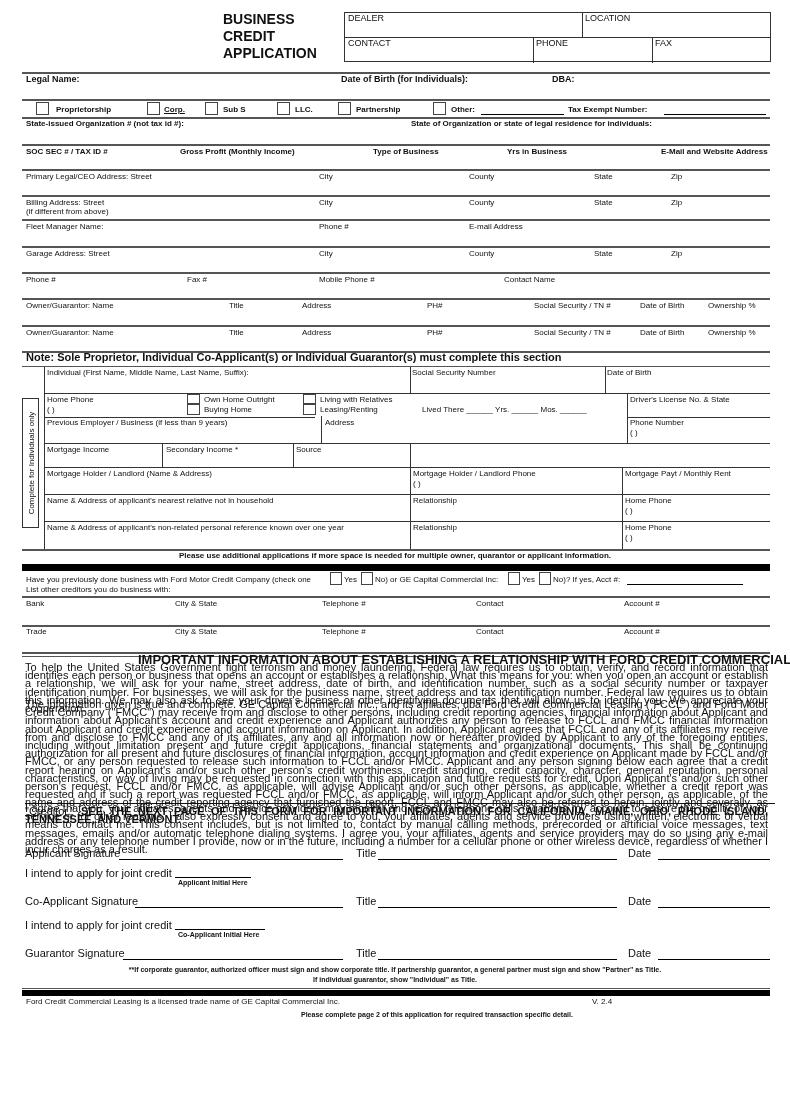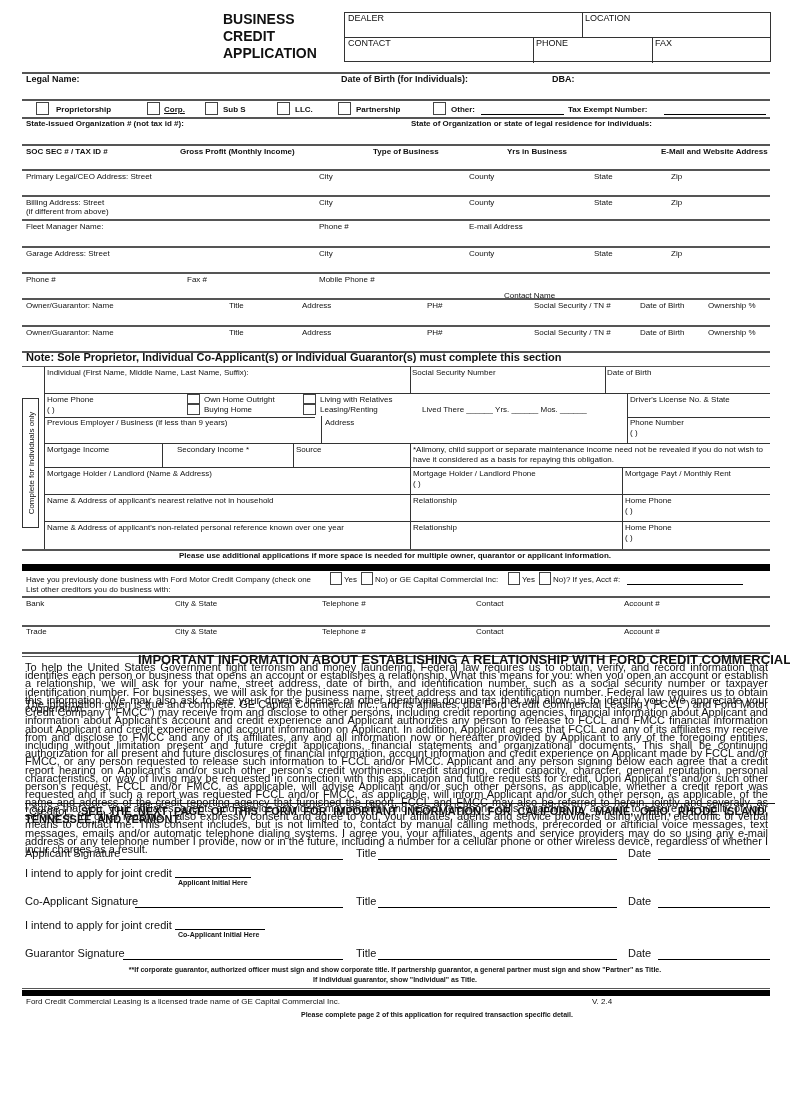--- a/index.html
+++ b/index.html
@@ -105,21 +105,21 @@
 <div class="lbl" style="left:26px;top:249px;">Garage Address: Street</div>
 <div class="lbl" style="left:319px;top:249px;">City</div>
 <div class="lbl" style="left:469px;top:249px;">County</div>
 <div class="lbl" style="left:594px;top:249px;">State</div>
 <div class="lbl" style="left:671px;top:249px;">Zip</div>
 
 <div class="hr" style="top:272px;"></div>
 <div class="lbl" style="left:26px;top:275px;">Phone #</div>
 <div class="lbl" style="left:187px;top:275px;">Fax #</div>
 <div class="lbl" style="left:319px;top:275px;">Mobile Phone #</div>
-<div class="lbl" style="left:504px;top:275px;margin-top:16px;">Contact Name</div>
+<div class="lbl" style="left:504px;top:275px;">Contact Name</div>
 
 <div class="hr" style="top:298px;"></div>
 <div class="lbl" style="left:26px;top:301px;">Owner/Guarantor: Name</div>
 <div class="lbl" style="left:229px;top:301px;">Title</div>
 <div class="lbl" style="left:302px;top:301px;">Address</div>
 <div class="lbl" style="left:427px;top:301px;">PH#</div>
 <div class="lbl" style="left:534px;top:301px;">Social Security / TN #</div>
 <div class="lbl" style="left:640px;top:301px;">Date of Birth</div>
 <div class="lbl" style="left:708px;top:301px;">Ownership %</div>
 
@@ -167,25 +167,24 @@
   <div class="ind-row" style="top:50px;left:582px;"></div>
   <div class="cell-lbl" style="left:2px;top:51px;">Previous Employer / Business (if less than 9 years)</div>
   <div class="vline" style="left:276px;top:49px;height:28px;"></div>
   <div class="cell-lbl" style="left:280px;top:51px;">Address</div>
   <div class="cell-lbl" style="left:585px;top:51px;">Phone Number</div>
   <div class="cell-lbl" style="left:585px;top:61px;">(        )</div>
 
   <div class="ind-row" style="top:76px;"></div>
   <div class="cell-lbl" style="left:2px;top:78px;">Mortgage Income</div>
   <div class="vline" style="left:117px;top:76px;height:24px;"></div>
-  <div class="cell-lbl" style="left:132px;top:78px;">Secondary Income *</div>
+  <div class="cell-lbl" style="left:121px;top:78px;">Secondary Income *</div>
   <div class="vline" style="left:248px;top:76px;height:24px;"></div>
   <div class="cell-lbl" style="left:251px;top:78px;">Source</div>
   <div class="vline" style="left:365px;top:76px;height:106px;"></div>
-  <div class="cell-lbl" style="left:368px;top:78px;white-space:normal;width:355px;line-height:10px;">*Alimony, child support or separate maintenance income need not be revealed if you do not wish to have it considered as a basis for repaying this obligation.</div>
 
   <div class="ind-row" style="top:100px;"></div>
   <div class="cell-lbl" style="left:2px;top:102px;">Mortgage Holder / Landlord (Name &amp; Address)</div>
   <div class="cell-lbl" style="left:368px;top:102px;">Mortgage Holder / Landlord Phone</div>
   <div class="cell-lbl" style="left:368px;top:112px;">(        )</div>
   <div class="vline" style="left:577px;top:100px;height:82px;"></div>
   <div class="cell-lbl" style="left:580px;top:102px;">Mortgage Payt / Monthly Rent</div>
 
   <div class="ind-row" style="top:127px;"></div>
   <div class="cell-lbl" style="left:2px;top:129px;">Name &amp; Address of applicant's nearest relative not in household</div>

